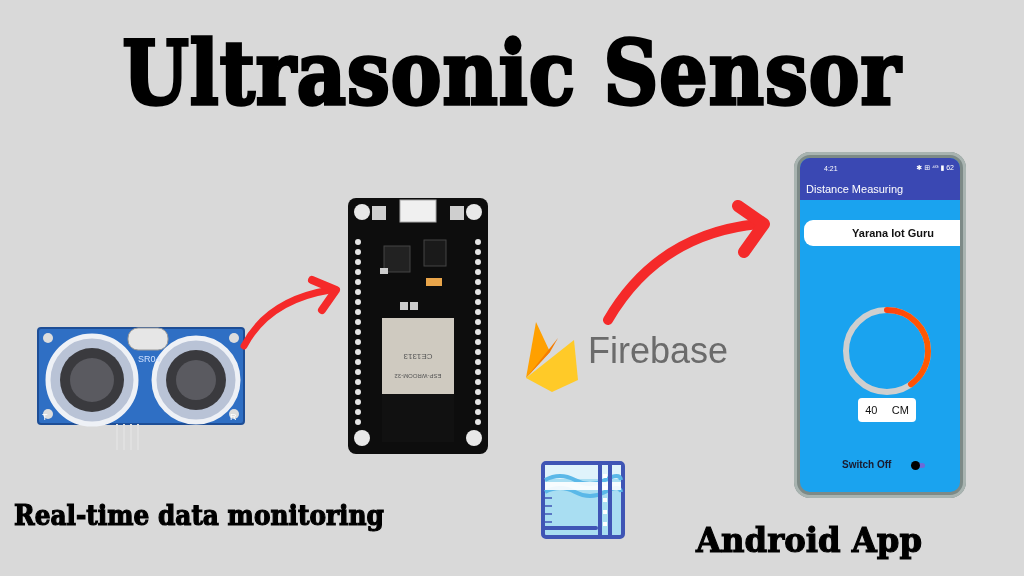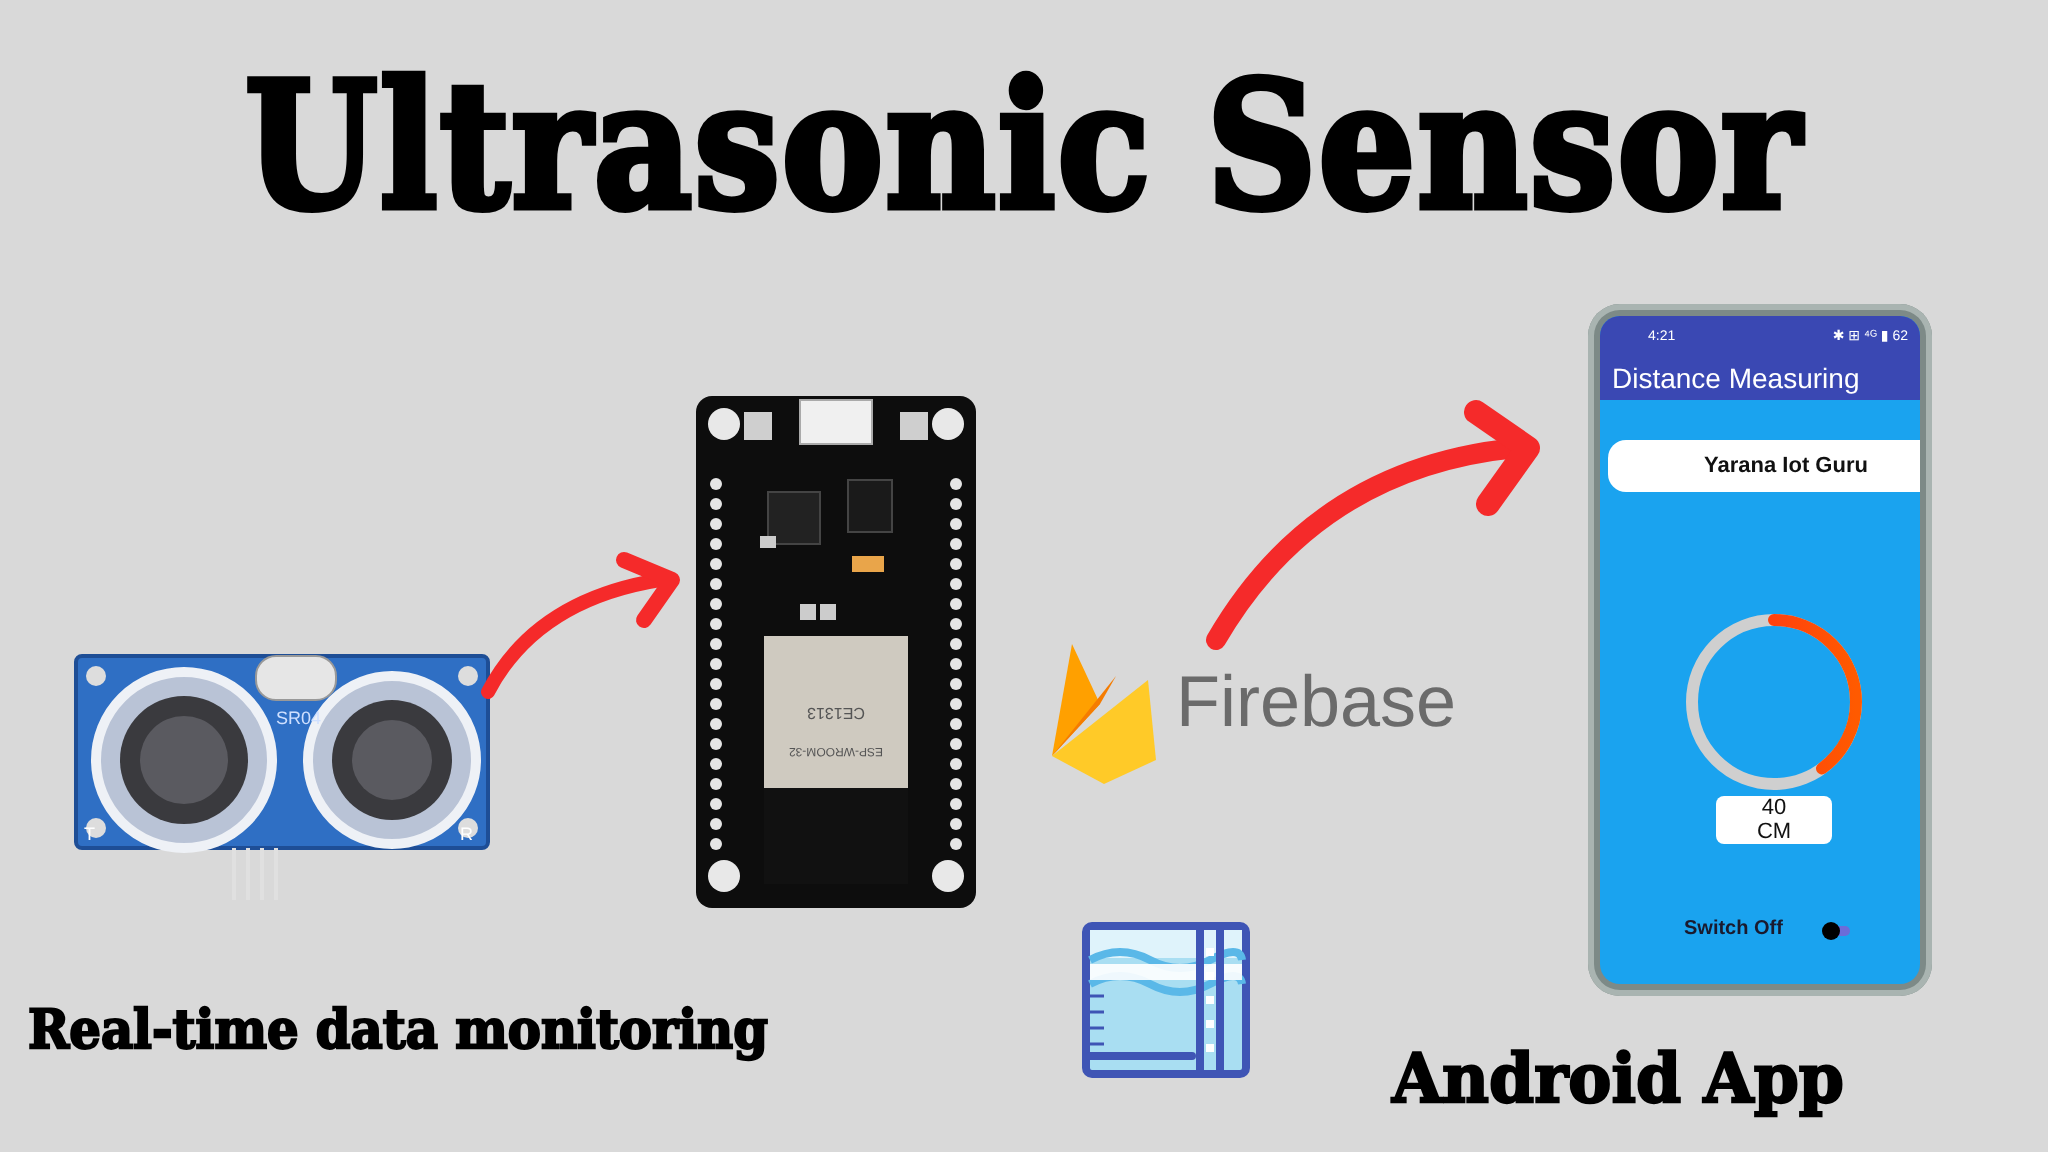--- a/index.html
+++ b/index.html
@@ -6,24 +6,24 @@
   body{width:1024px;height:576px;background:#d9d9d9;position:relative;overflow:hidden;font-family:"DejaVu Serif",serif;}
   .title{position:absolute;left:0;width:1024px;top:22px;text-align:center;font-family:"DejaVu Serif",serif;font-weight:900;font-size:76px;letter-spacing:1px;color:#000;transform:scaleY(1.15);transform-origin:top center;-webkit-text-stroke:3px #000;}
   .caption{position:absolute;font-family:"DejaVu Serif",serif;font-weight:900;color:#000;-webkit-text-stroke:1.2px #000;}
   .cap-left{left:14px;top:500px;font-size:27px;transform:scaleX(0.92);transform-origin:left;}
   .cap-right{left:696px;top:520px;font-size:34px;transform:scaleX(0.95);transform-origin:left;}
   svg.abs{position:absolute;}
   
   .phone{position:absolute;left:794px;top:152px;width:172px;height:346px;background:#7d8a87;border-radius:16px;box-shadow:inset 0 0 0 3px #a9b4b1;}
   .screen{position:absolute;left:6px;top:6px;width:160px;height:334px;background:#1aa3ef;border-radius:10px;overflow:hidden;}
   .statusbar{height:20px;background:#3a48b3;color:#fff;font-family:"Liberation Sans",sans-serif;font-size:7px;display:flex;justify-content:space-between;align-items:center;padding:0 6px 0 24px;}
-  .appbar{height:22px;background:#3a48b3;color:#fff;font-family:"Liberation Sans",sans-serif;font-size:14px;display:flex;align-items:center;padding-left:6px;}
+  .appbar{height:22px;background:#3a48b3;color:#fff;font-family:"Liberation Sans",sans-serif;font-size:11px;display:flex;align-items:center;padding-left:6px;}
   .namebox{position:absolute;left:4px;top:62px;width:178px;height:26px;background:#fff;border-radius:9px 0 0 9px;font-family:"Liberation Sans",sans-serif;font-weight:bold;font-size:11px;display:flex;align-items:center;justify-content:center;color:#111;}
   .gauge{position:absolute;left:40px;top:146px;}
-  .valbox{position:absolute;left:58px;top:240px;width:58px;height:24px;background:#fff;border-radius:4px;font-family:"Liberation Sans",sans-serif;font-size:11px;display:flex;align-items:center;justify-content:space-around;color:#111;flex-direction:column;}
+  .valbox{position:absolute;left:58px;top:240px;width:58px;height:24px;background:#fff;border-radius:4px;font-family:"Liberation Sans",sans-serif;font-size:11px;display:flex;align-items:center;justify-content:space-around;color:#111;}
   .switch{position:absolute;left:42px;top:301px;font-family:"Liberation Sans",sans-serif;font-weight:bold;font-size:10px;color:#1a1a2e;display:flex;align-items:center;gap:20px;}
   .toggle{position:relative;width:14px;height:8px;}
   .toggle .track{position:absolute;left:4px;top:2px;width:10px;height:5px;background:#6c6cd8;border-radius:3px;}
   .toggle .thumb{position:absolute;left:0;top:0;width:9px;height:9px;background:#000;border-radius:50%;}
   .firebase-text{position:absolute;left:588px;top:330px;font-family:"Liberation Sans",sans-serif;font-size:36px;color:#6b6b6b;}
 </style>
 </head>
 <body>
 
 <div class="title">Ultrasonic Sensor</div>

